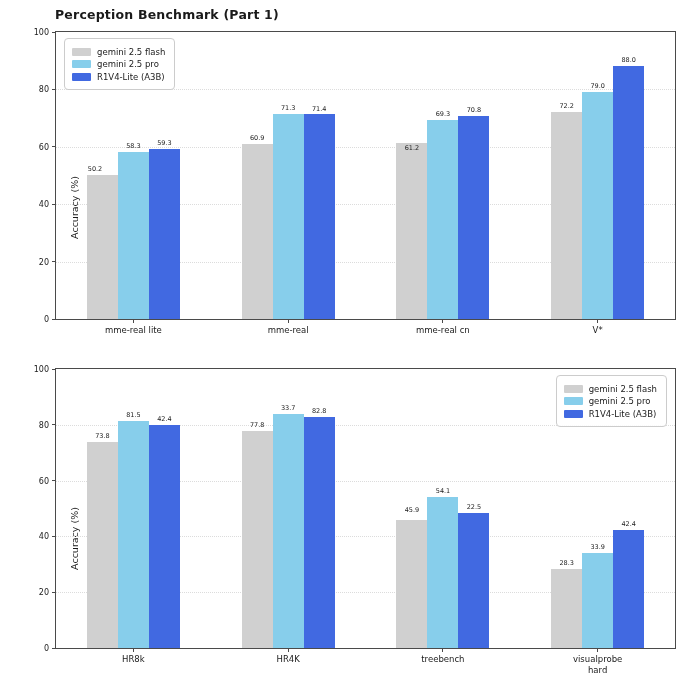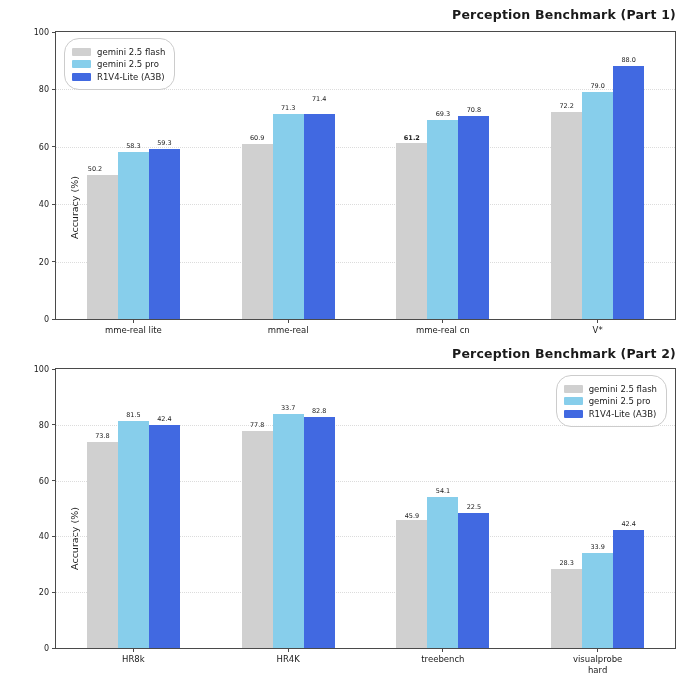--- a/index.html
+++ b/index.html
@@ -5,21 +5,21 @@
   * { margin:0; padding:0; box-sizing:border-box; }
   body {
     width:696px; height:680px; background:#ffffff; overflow:hidden;
     font-family:"DejaVu Sans", sans-serif;
   }
   .figure { position:relative; width:696px; height:680px; background:#fff; }
   .panel { position:absolute; left:0; width:696px; height:340px; }
   .panel-1 { top:0; }
   .panel-2 { top:340px; }
   .chart-title {
-    position:absolute; left:55px; width:621px; text-align:right;
+    position:absolute; left:55px; width:621px; text-align:left;
     font-size:12.5px; font-weight:bold; color:#1a1a1a; letter-spacing:0.2px;
   }
   .panel-1 .chart-title { top:7px; }
   .panel-2 .chart-title { top:6px; }
   .ylabel {
     position:absolute; left:-122px; width:280px; text-align:center;
     font-size:9.5px; color:#1a1a1a;
     transform:rotate(-90deg);
   }
   .panel-1 .ylabel { top:170px; }
@@ -49,21 +49,21 @@
     text-align:center; font-size:8.5px; color:#1a1a1a; line-height:1.25;
   }
   .bar { position:absolute; bottom:0; }
   .bar-value-label {
     position:absolute; width:40px; text-align:center;
     font-size:6.5px; color:#222222;
   }
   .legend {
     position:absolute; top:6px; z-index:5;
     background:rgba(255,255,255,0.85); border:1px solid #cccccc;
-    border-radius:15px; padding:5px 9px 5px 7px;
+    border-radius:4px; padding:5px 9px 5px 7px;
   }
   .legend.upper-left { left:8px; }
   .legend.upper-right { right:8px; }
   .legend-item { display:flex; align-items:center; margin:2.5px 0; }
   .legend-swatch { width:19px; height:8px; margin-right:6px; border-radius:1px; }
   .legend-label { font-size:8.5px; color:#1a1a1a; white-space:nowrap; }
 </style>
 </head>
 <body>
 
@@ -97,25 +97,25 @@
         <div class="bar-value-label" style="left: 57.375px; bottom: 169.321px;">58.3</div>
         <div class="bar" style="left: 92.875px; width: 31px; height: 170.191px; background: rgb(65, 105, 225);"></div>
         <div class="bar-value-label" style="left: 88.375px; bottom: 172.191px;">59.3</div>
         <div class="xtick-mark" style="left: 231.625px;"></div>
         <div class="xtick-label" style="left: 187.125px; width: 90px;">mme-real</div>
         <div class="bar" style="left: 185.625px; width: 31px; height: 174.783px; background: rgb(208, 208, 208);"></div>
         <div class="bar-value-label" style="left: 181.125px; bottom: 177px;">60.9</div>
         <div class="bar" style="left: 216.625px; width: 31px; height: 204.631px; background: rgb(135, 206, 235);"></div>
         <div class="bar-value-label" style="left: 212.125px; bottom: 206.631px;">71.3</div>
         <div class="bar" style="left: 247.625px; width: 31px; height: 204.918px; background: rgb(65, 105, 225);"></div>
-        <div class="bar-value-label" style="left: 243.125px; bottom: 216px;">71.4</div>
+        <div class="bar-value-label" style="left: 243.125px; bottom: 206px;">71.4</div>
         <div class="xtick-mark" style="left: 386.375px;"></div>
         <div class="xtick-label" style="left: 341.875px; width: 90px;">mme-real cn</div>
         <div class="bar" style="left: 340.375px; width: 31px; height: 175.644px; background: rgb(208, 208, 208);"></div>
-        <div class="bar-value-label" style="left: 335.875px; bottom: 177px; font-weight: bold;">61.2</div>
+        <div class="bar-value-label" style="left: 335.875px; bottom: 167px;">61.2</div>
         <div class="bar" style="left: 371.375px; width: 31px; height: 198.891px; background: rgb(135, 206, 235);"></div>
         <div class="bar-value-label" style="left: 366.875px; bottom: 200.891px;">69.3</div>
         <div class="bar" style="left: 402.375px; width: 31px; height: 203.196px; background: rgb(65, 105, 225);"></div>
         <div class="bar-value-label" style="left: 397.875px; bottom: 205.196px;">70.8</div>
         <div class="xtick-mark" style="left: 541.125px;"></div>
         <div class="xtick-label" style="left: 496.625px; width: 90px;">V*</div>
         <div class="bar" style="left: 495.125px; width: 31px; height: 207.214px; background: rgb(208, 208, 208);"></div>
         <div class="bar-value-label" style="left: 490.625px; bottom: 209.214px;">72.2</div>
         <div class="bar" style="left: 526.125px; width: 31px; height: 226.73px; background: rgb(135, 206, 235);"></div>
         <div class="bar-value-label" style="left: 521.625px; bottom: 228.73px;">79.0</div>
@@ -132,21 +132,20 @@
           </div>
           <div class="legend-item">
             <div class="legend-swatch" style="background: rgb(65, 105, 225);"></div>
             <div class="legend-label">R1V4-Lite (A3B)</div>
           </div>
         </div>
       </div>
   </div>
 
   <div class="panel panel-2">
-    <div class="chart-title">Perception Benchmark (Part 2)</div>
     <div class="plot">
       <div class="ylabel">Accuracy (%)</div>
     <div class="ytick-label" style="top: 279px;">0</div>
         <div class="ytick-mark" style="top: 278.5px;"></div>
         <div class="gridline" style="top: 223.2px;"></div>
         <div class="ytick-label" style="top: 223.2px;">20</div>
         <div class="ytick-mark" style="top: 222.7px;"></div>
         <div class="gridline" style="top: 167.4px;"></div>
         <div class="ytick-label" style="top: 167.4px;">40</div>
         <div class="ytick-mark" style="top: 166.9px;"></div>
@@ -170,21 +169,21 @@
         <div class="xtick-label" style="left: 187.125px; width: 90px;">HR4K</div>
         <div class="bar" style="left: 185.625px; width: 31px; height: 217.062px; background: rgb(208, 208, 208);"></div>
         <div class="bar-value-label" style="left: 181.125px; bottom: 219.062px;">77.8</div>
         <div class="bar" style="left: 216.625px; width: 31px; height: 234.081px; background: rgb(135, 206, 235);"></div>
         <div class="bar-value-label" style="left: 212.125px; bottom: 236.081px;">33.7</div>
         <div class="bar" style="left: 247.625px; width: 31px; height: 231.012px; background: rgb(65, 105, 225);"></div>
         <div class="bar-value-label" style="left: 243.125px; bottom: 233.012px; margin-top: 34px;">82.8</div>
         <div class="xtick-mark" style="left: 386.375px;"></div>
         <div class="xtick-label" style="left: 341.875px; width: 90px;">treebench</div>
         <div class="bar" style="left: 340.375px; width: 31px; height: 128.061px; background: rgb(208, 208, 208);"></div>
-        <div class="bar-value-label" style="left: 335.875px; bottom: 128px;">45.9</div>
+        <div class="bar-value-label" style="left: 335.875px; bottom: 134px;">45.9</div>
         <div class="bar" style="left: 371.375px; width: 31px; height: 150.939px; background: rgb(135, 206, 235);"></div>
         <div class="bar-value-label" style="left: 367px; bottom: 152.939px;">54.1</div>
         <div class="bar" style="left: 402.375px; width: 31px; height: 135.036px; background: rgb(65, 105, 225);"></div>
         <div class="bar-value-label" style="left: 397.875px; bottom: 137.036px;">22.5</div>
         <div class="xtick-mark" style="left: 541.125px;"></div>
         <div class="xtick-label" style="left: 506.625px; width: 70px;">visualprobe hard</div>
         <div class="bar" style="left: 495.125px; width: 31px; height: 78.957px; background: rgb(208, 208, 208);"></div>
         <div class="bar-value-label" style="left: 490.625px; bottom: 80.957px;">28.3</div>
         <div class="bar" style="left: 526.125px; width: 31px; height: 94.581px; background: rgb(135, 206, 235);"></div>
         <div class="bar-value-label" style="left: 521.625px; bottom: 96.581px;">33.9</div>

